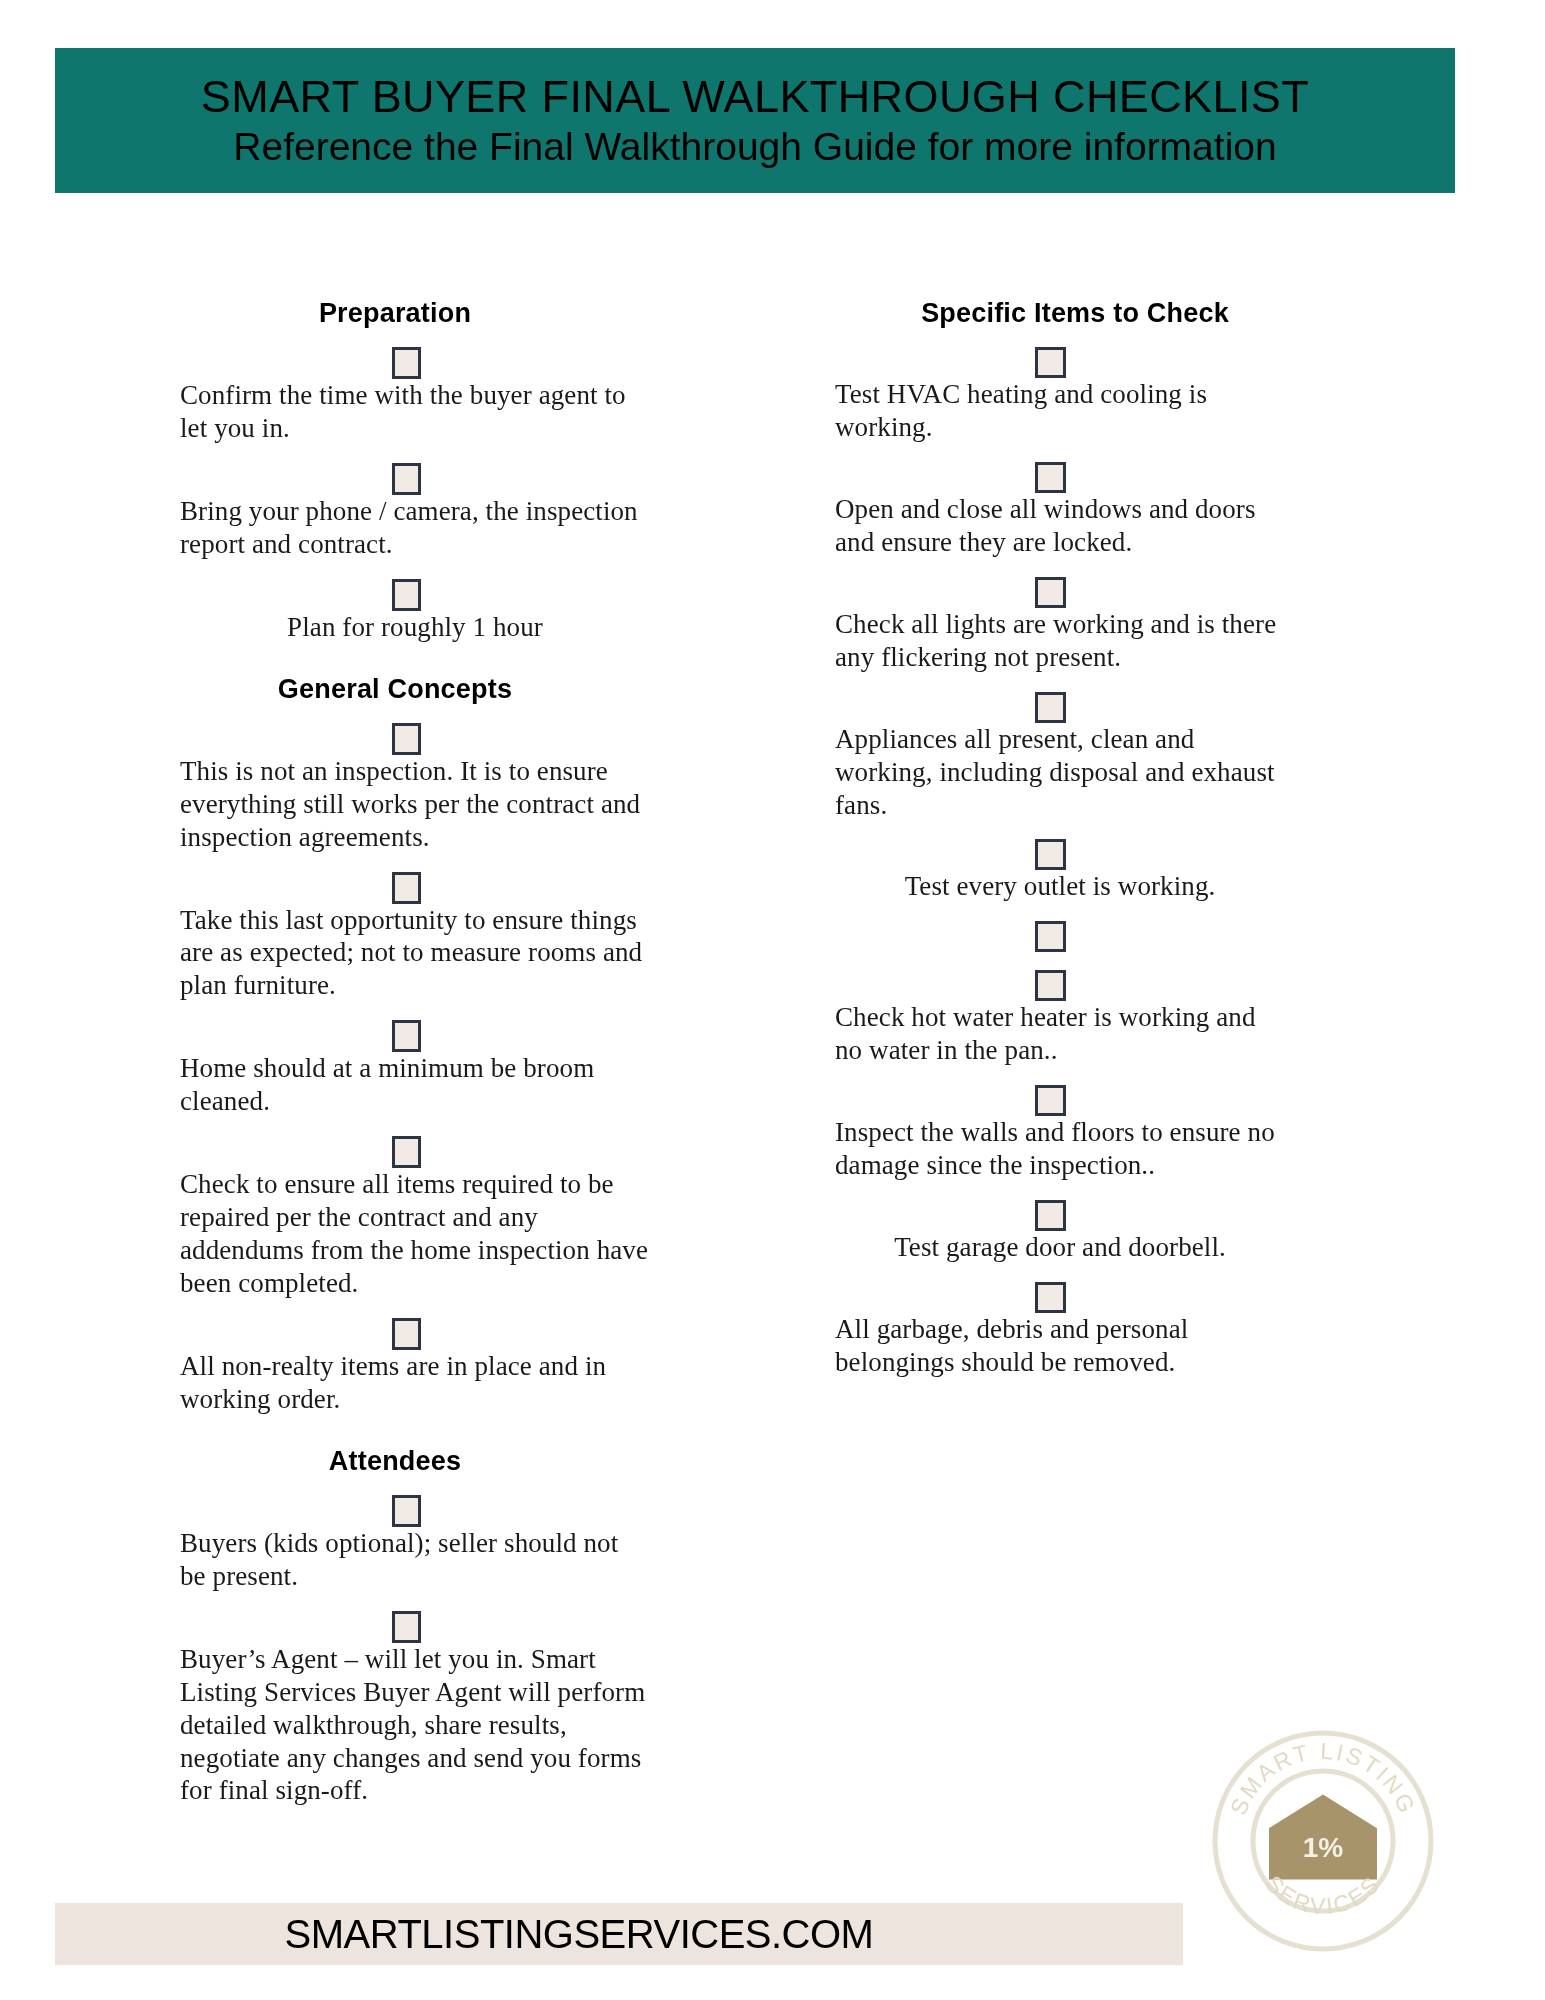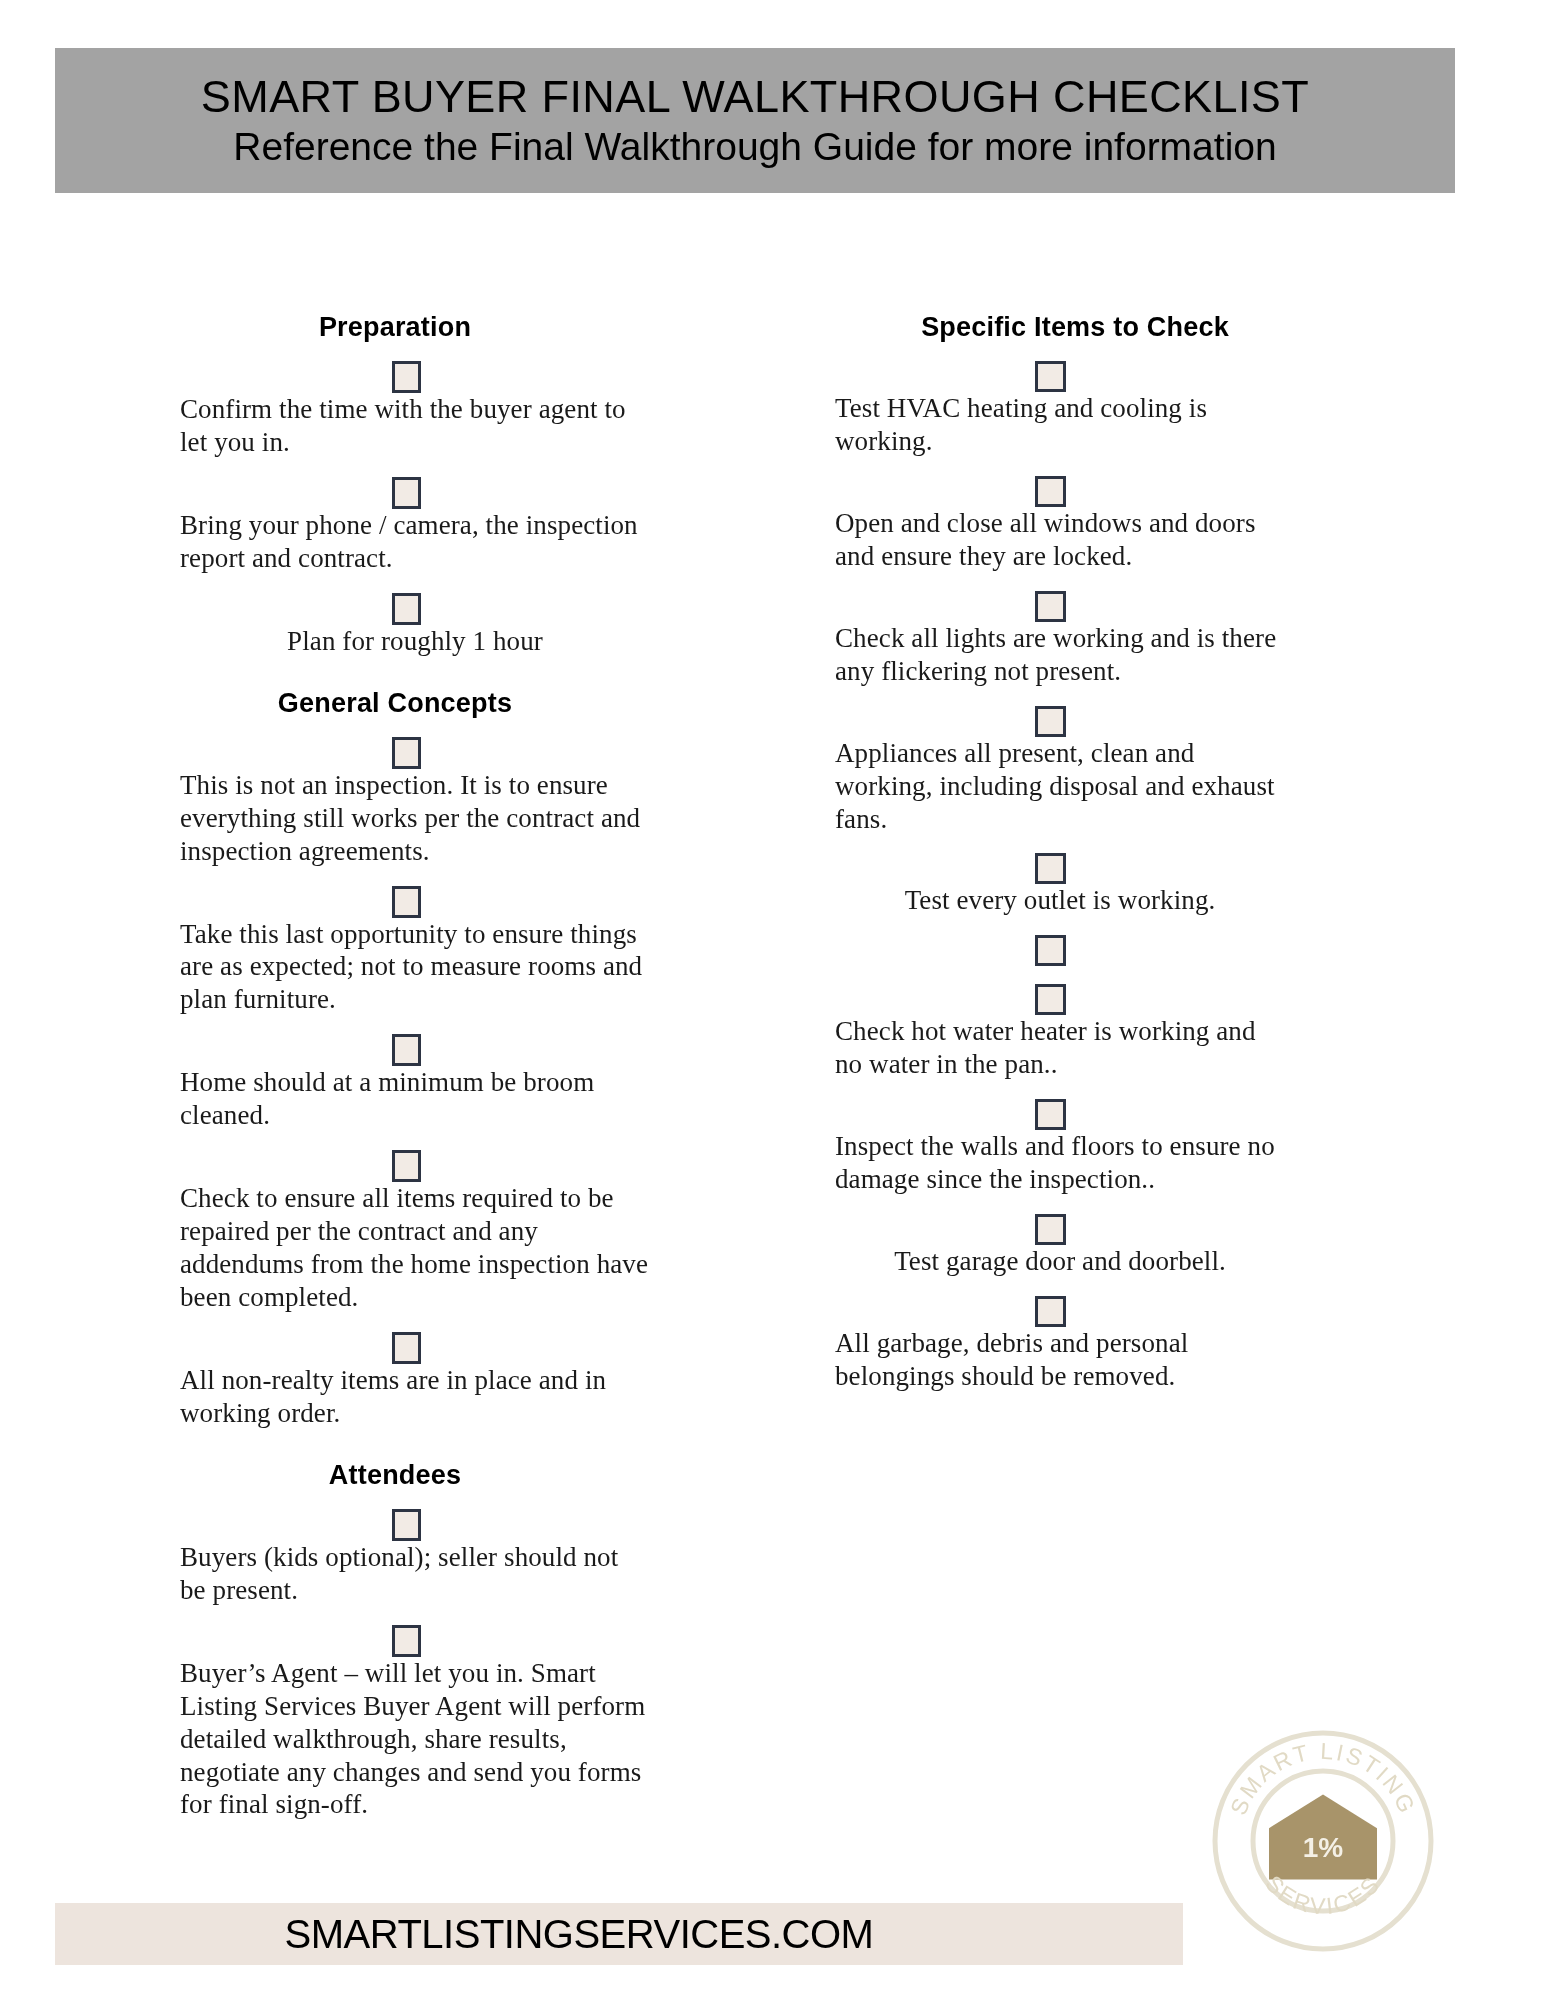--- a/index.html
+++ b/index.html
@@ -15,21 +15,21 @@
     position: relative;
   }
 
   
   .header-band {
     position: absolute;
     left: 55px;
     top: 48px;
     width: 1400px;
     height: 145px;
-    background: #a3a3a3;
+    background: #0f766e;
     display: flex;
     flex-direction: column;
     align-items: center;
     justify-content: center;
     box-sizing: border-box;
   }
   .header-title {
     font-family: "Liberation Sans", "DejaVu Sans", sans-serif;
     font-size: 45px;
     letter-spacing: 0.4px;
@@ -43,21 +43,21 @@
     font-size: 39px;
     color: #000000;
     line-height: 1.05;
     white-space: nowrap;
   }
 
   
   .columns {
     position: absolute;
     left: 0;
-    top: 312px;
+    top: 298px;
     width: 1545px;
     display: flex;
     align-items: flex-start;
   }
   .col-left {
     width: 640px;
     margin-left: 95px;
     position: relative;
   }
   .col-right {

